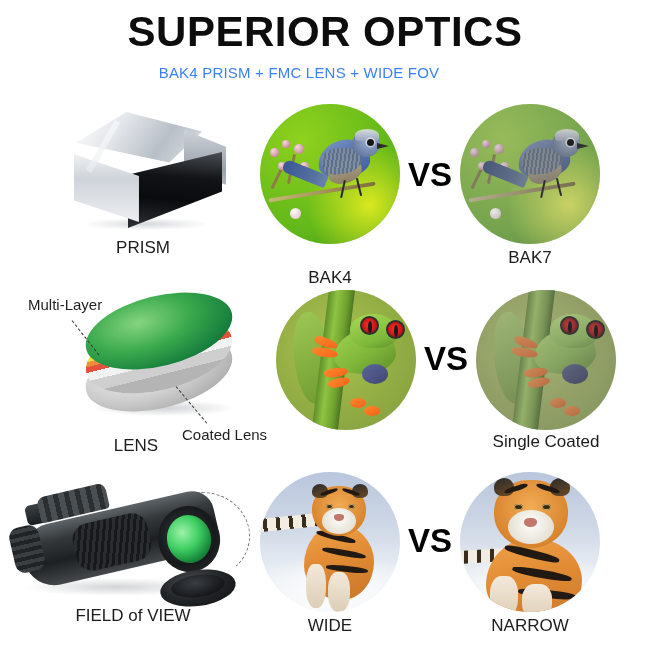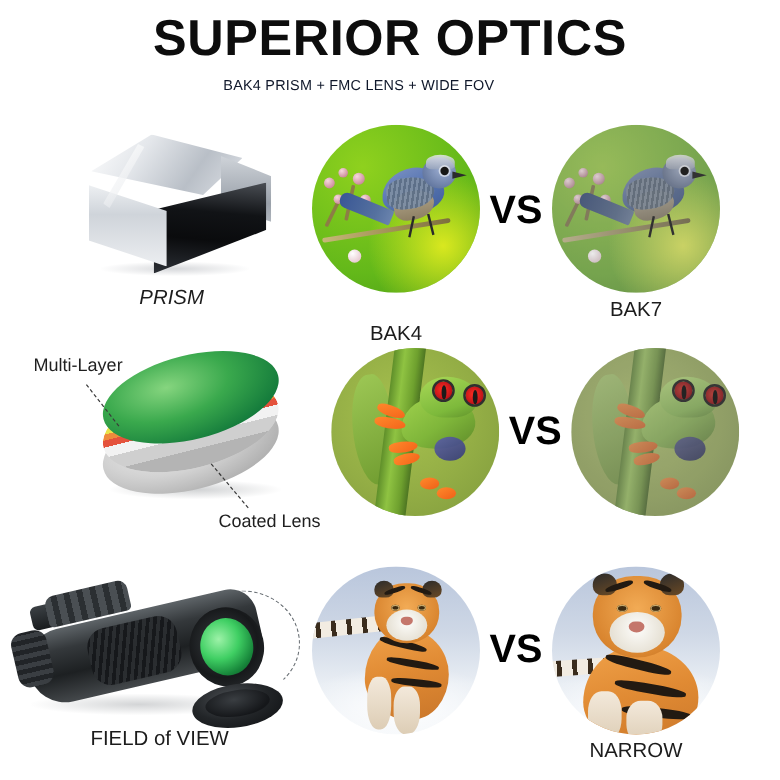--- a/index.html
+++ b/index.html
@@ -33,23 +33,23 @@
     letter-spacing: 0.5px;
     color: #0d0d0d;
     font-family: "Liberation Sans", sans-serif;
   }
   .subtitle {
     position: absolute;
     top: 64px;
     left: 0;
     width: 598px;
     text-align: center;
-    font-size: 12px;
+    font-size: 15px;
     letter-spacing: 0.2px;
-    color: #0f172a;
+    color: #3b82f6;
     font-family: "Liberation Sans", sans-serif;
   }
 
   
   .row { position: absolute; left: 0; width: 650px; }
   #row-prism { top: 98px;  height: 185px; }
   #row-lens  { top: 288px; height: 175px; margin-left: 16px; }
   #row-fov   { top: 468px; height: 182px; }
 
   
@@ -504,21 +504,21 @@
   <div class="row" id="row-prism">
 
     <div id="prism-art">
       <div class="prism-shadow"></div>
       <div class="prism-face pf-top"></div>
       <div class="prism-face pf-right"></div>
       <div class="prism-face pf-dark"></div>
       <div class="prism-face pf-front"></div>
       <div class="prism-face pf-edge"></div>
     </div>
-    <div class="caption" style="left:28px; top:140px; width:230px;font-style:italic;">PRISM</div>
+    <div class="caption" style="left:28px; top:140px; width:230px;">PRISM</div>
 
     <div class="circle left" style="top:6px;">
       <div class="bird-bg"></div>
       <div class="twig" style="left:16px; top:60px; width:3px; height:26px; transform:rotate(26deg);"></div>
       <div class="twig" style="left:30px; top:50px; width:3px; height:30px; transform:rotate(12deg);"></div>
       <div class="blossom" style="left:10px; top:44px; width:9px; height:9px;"></div>
       <div class="blossom" style="left:22px; top:36px; width:8px; height:8px;"></div>
       <div class="blossom" style="left:34px; top:40px; width:10px; height:10px;"></div>
       <div class="blossom" style="left:18px; top:58px; width:8px; height:8px;"></div>
       <div class="blossom" style="left:40px; top:58px; width:9px; height:9px;"></div>
@@ -572,20 +572,21 @@
       <div class="lens-side"></div>
       <div class="lens-mask-top"></div>
     </div>
 
     <div class="annot" style="left:12px; top:8px;">Multi-Layer</div>
     <div class="leader" style="left:56px; top:32px; width:44px; transform:rotate(52deg);"></div>
 
     <div class="annot" style="left:166px; top:138px;">Coated Lens</div>
     <div class="leader" style="left:160px; top:98px; width:48px; transform:rotate(50deg);"></div>
 
+    <div class="caption" style="left:60px; top:148px; width:120px;">LENS</div>
 
     <div class="circle left" style="top:2px;">
       <div class="frog-bg"></div>
       <div class="stem-leaf"></div>
       <div class="stem"></div>
       <div class="frog-body"></div>
       <div class="frog-blue"></div>
       <div class="frog-head"></div>
       <div class="frog-eye" style="left:84px; top:26px;">
           <span class="pupil"></span>
@@ -616,20 +617,21 @@
       <div class="frog-eye" style="left:110px; top:30px;">
           <span class="pupil"></span>
         </div>
       <div class="toe" style="left:38px; top:48px; width:24px; height:9px; transform:rotate(18deg);"></div>
       <div class="toe" style="left:36px; top:58px; width:26px; height:9px; transform:rotate(8deg);"></div>
       <div class="toe" style="left:48px; top:78px; width:24px; height:9px; transform:rotate(-8deg);"></div>
       <div class="toe" style="left:52px; top:88px; width:22px; height:9px; transform:rotate(-14deg);"></div>
       <div class="frog-foot" style="left:74px; top:108px;"></div>
       <div class="frog-foot" style="left:88px; top:116px;"></div>
     </div>
+    <div class="caption" style="left:450px; top:144px; width:160px;">Single Coated</div>
   </div>
 
   <div class="row" id="row-fov">
 
     <div id="scope-art">
       <div class="scope-shadow"></div>
       <div class="scope-dash"></div>
       <div class="scope-barrel"></div>
       <div class="scope-grip"></div>
       <div class="scope-eyecup"></div>
@@ -655,20 +657,21 @@
       <div class="tiger-head" style="left:52px; top:14px; width:54px; height:50px;"></div>
       <div class="tiger-ear" style="left:52px; top:12px;"></div>
       <div class="tiger-ear" style="left:92px; top:12px;"></div>
       <div class="stripe" style="left:60px; top:18px; width:18px; height:4px; transform:rotate(-18deg);"></div>
       <div class="stripe" style="left:82px; top:18px; width:18px; height:4px; transform:rotate(18deg);"></div>
       <div class="tiger-muzzle" style="left:62px; top:36px; width:34px; height:26px;"></div>
       <div class="tiger-eye" style="left:66px; top:32px;"></div>
       <div class="tiger-eye" style="left:88px; top:32px;"></div>
       <div class="tiger-nose" style="left:74px; top:42px;"></div>
     </div>
+    <div class="caption" style="left:260px; top:148px; width:140px;">WIDE</div>
 
     <div class="vs" style="top:54px;">VS</div>
 
     <div class="circle right" style="top:4px;">
       <div class="tiger-bg"></div>
       <div class="snow-mist"></div>
       <div class="tiger-tail" style="left:-18px; top:78px; width:66px; transform:rotate(-4deg);"></div>
       <div class="tiger-body" style="left:26px; top:66px; width:96px; height:86px;"></div>
       <div class="stripe" style="left:44px; top:78px; width:56px; height:8px; transform:rotate(14deg);"></div>
       <div class="stripe" style="left:52px; top:98px; width:60px; height:8px; transform:rotate(10deg);"></div>

